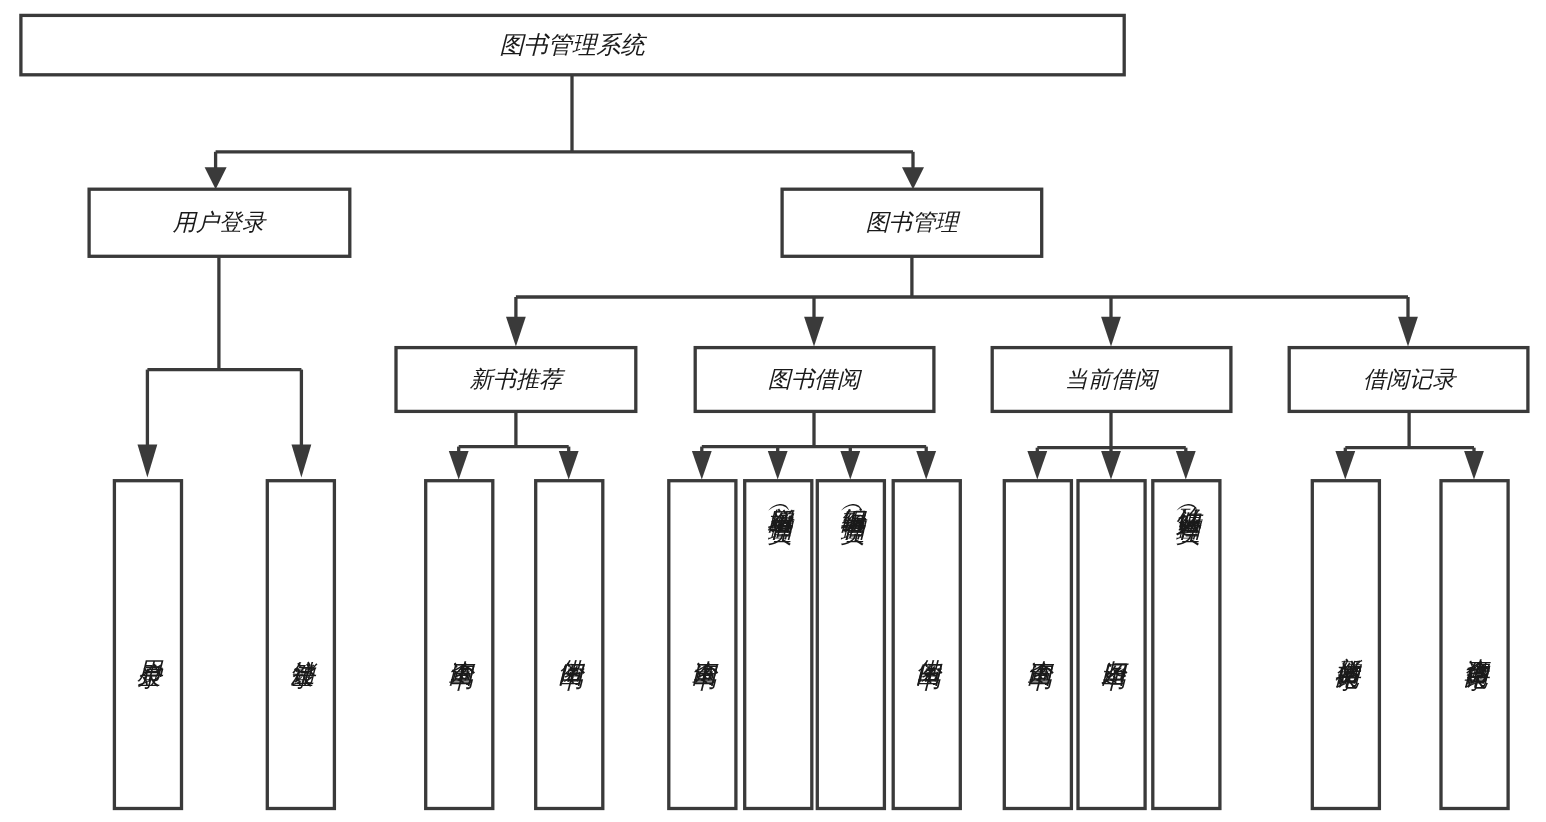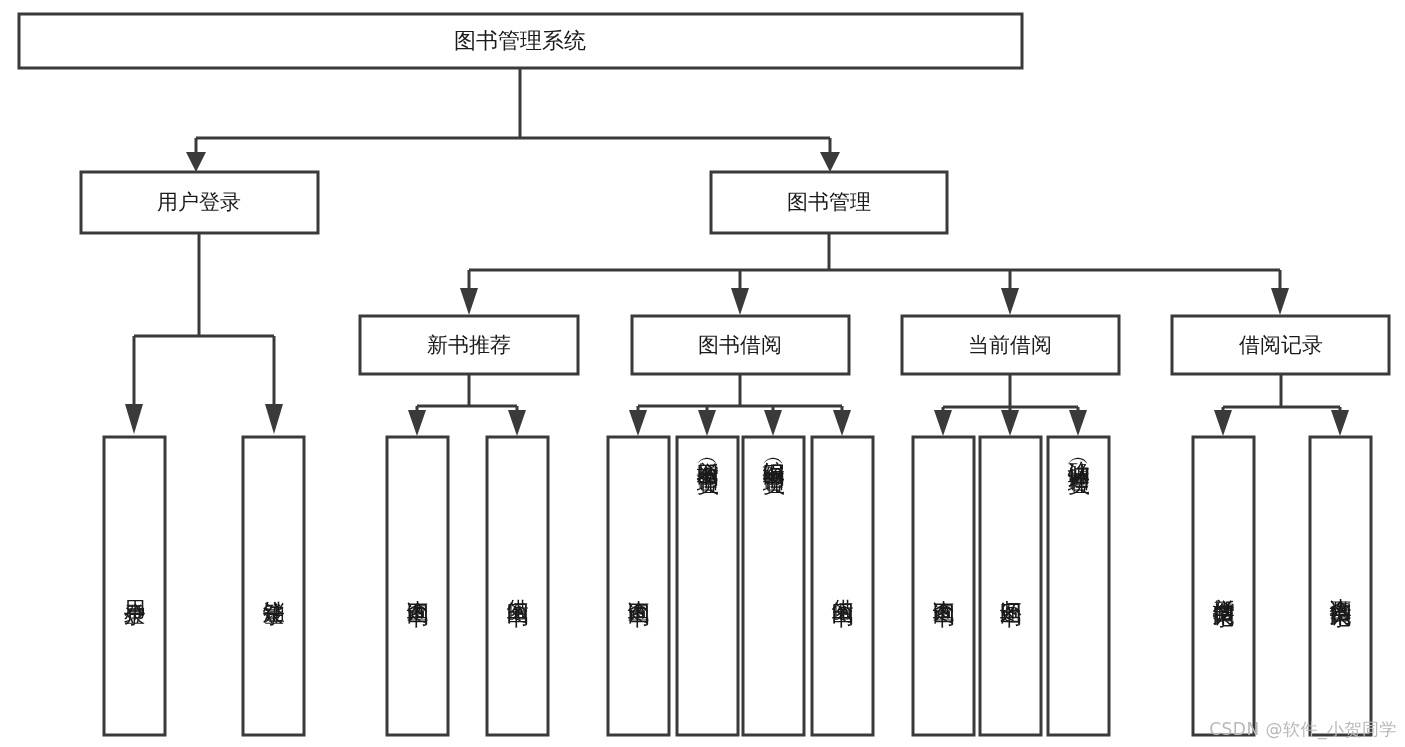--- a/index.html
+++ b/index.html
@@ -10,20 +10,21 @@
   }
   body {
     font-family: "DejaVu Sans", "Liberation Sans", sans-serif;
   }
   #diagram-root {
     position: relative;
     width: 1405px;
     height: 747px;
     background: #ffffff;
     overflow: hidden;
+    font-style: italic;
   }
   svg#tree-svg {
     position: absolute;
     top: 0;
     left: 0;
     width: 1405px;
     height: 747px;
     display: block;
   }
   .node-box {
@@ -230,14 +231,13 @@
     <span class="vert-label" style="margin-top:6px;">确认归还（管理员）</span>
   </div>
 
   <div class="vert-label-wrap" style="left:1193px; top:437px; width:61px; height:298px;">
     <span class="vert-label">新增借阅记录</span>
   </div>
   <div class="vert-label-wrap" style="left:1310px; top:437px; width:61px; height:298px;">
     <span class="vert-label">查询借阅记录</span>
   </div>
 
-  <div id="watermark">CSDN @软件_小贺同学</div>
 </div>
 
 </body></html>

